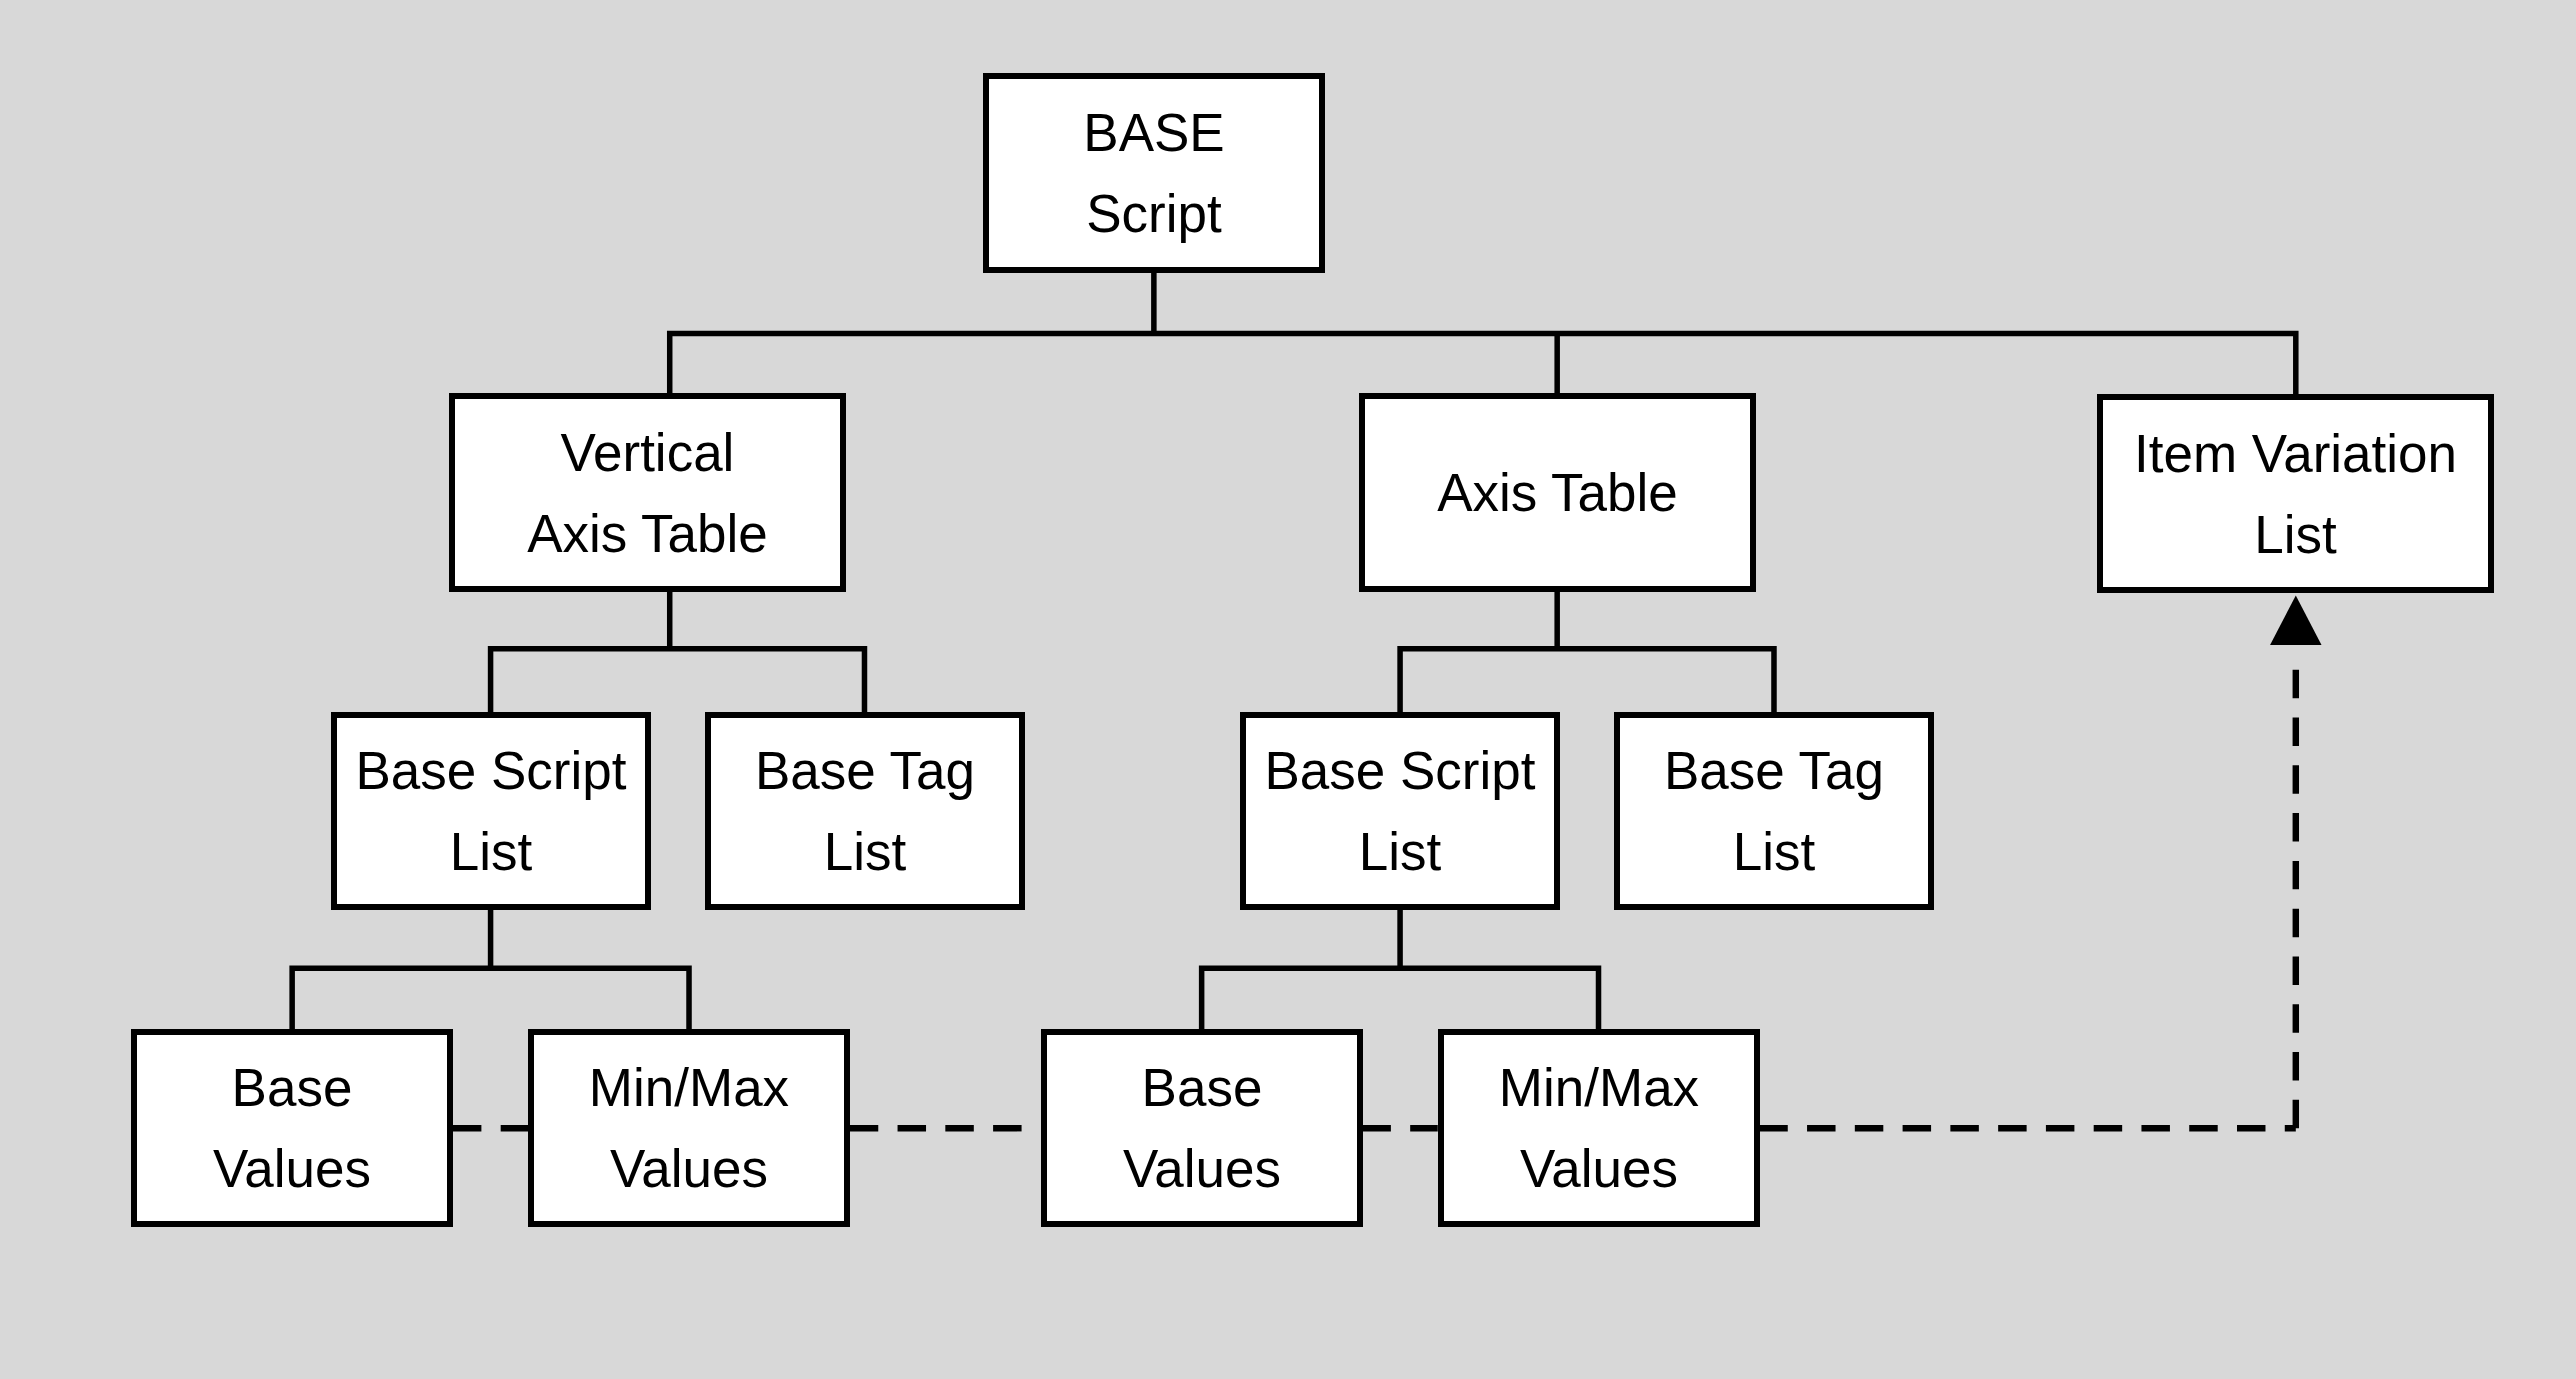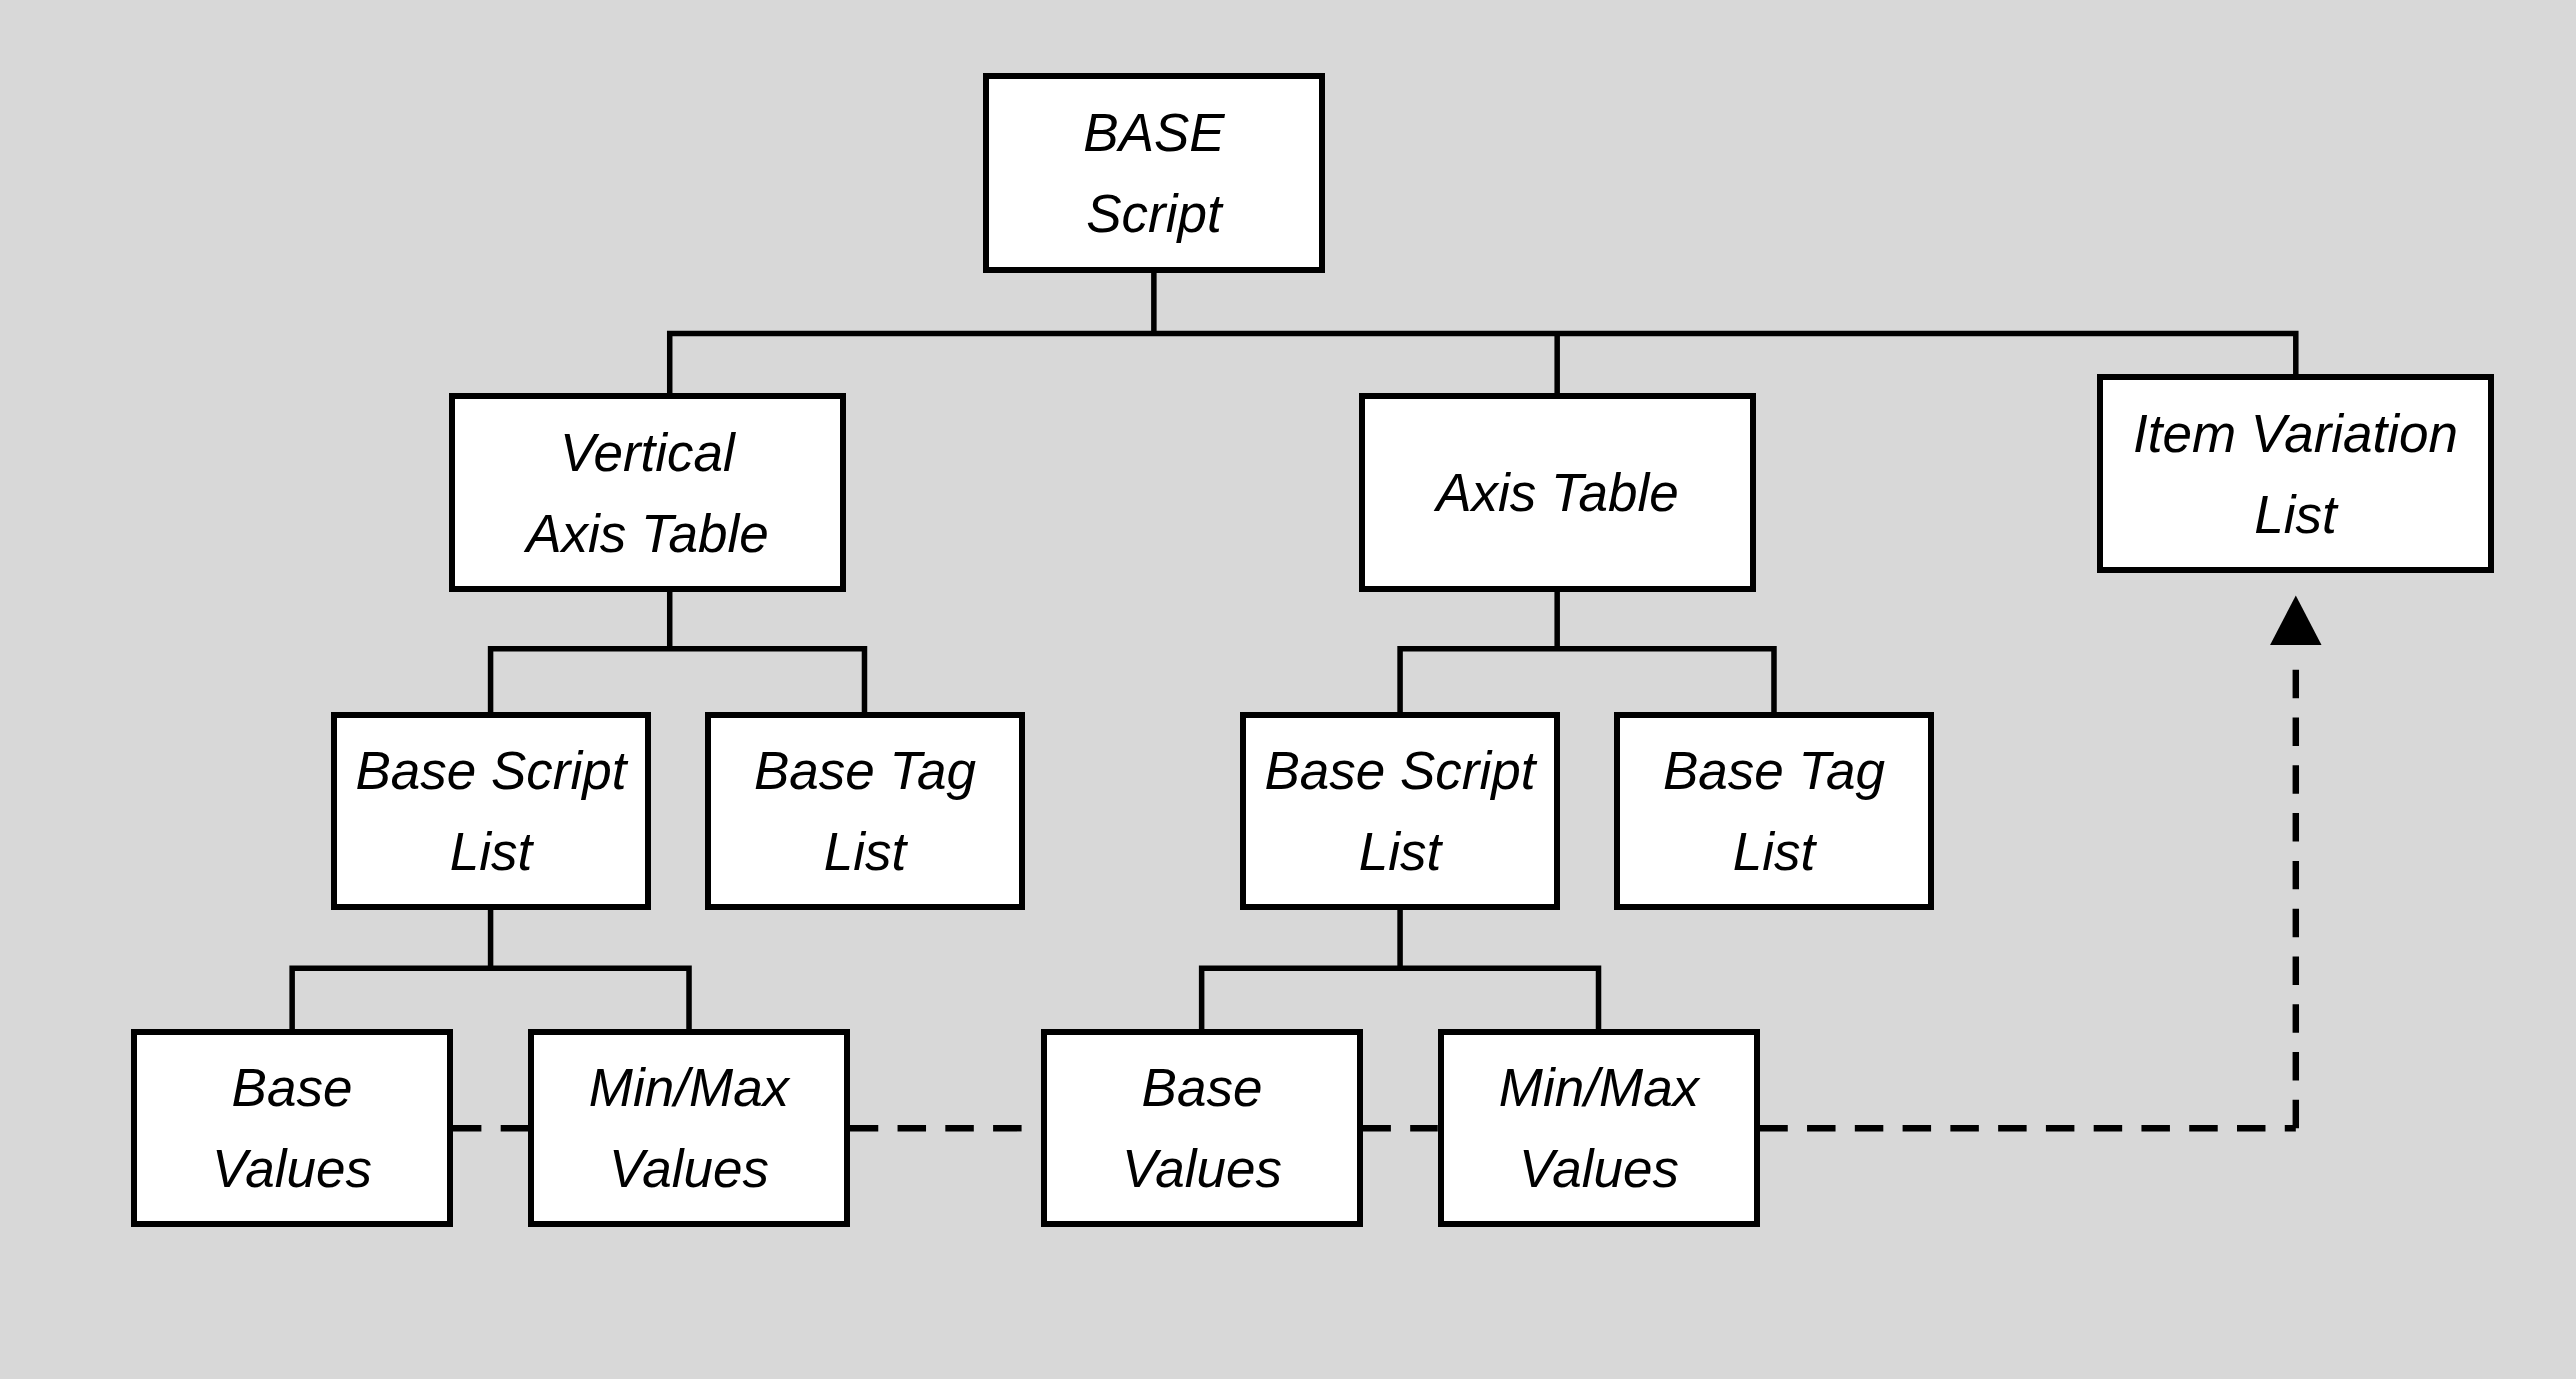--- a/index.html
+++ b/index.html
@@ -12,21 +12,20 @@
   body{
     width:2576px;height:1380px;
     background:var(--page-bg);
     font-family:"Liberation Sans","DejaVu Sans",sans-serif;
     overflow:hidden;
   }
   #screen{
     position:relative;
     width:2576px;height:1028px;
     background:var(--page-bg);
-    font-style:italic;
   }
   svg.connectors{
     position:absolute;left:0;top:0;width:2576px;height:1380px;
   }
   svg.connectors path{
     stroke:var(--line);
     fill:none;
   }
   svg.connectors path.solid{stroke-width:6;stroke-linecap:square;}
   svg.connectors path.dashed{stroke-width:7;stroke-dasharray:31 21;}
@@ -76,21 +75,21 @@
 
   <div class="node" style="left:449px;top:393px;width:397px;height:199px">
     <span>Vertical</span>
     <span>Axis Table</span>
   </div>
 
   <div class="node" style="left:1359px;top:393px;width:397px;height:199px">
     <span>Axis Table</span>
   </div>
 
-  <div class="node" style="left:2097px;top:374px;width:397px;height:199px">
+  <div class="node" style="left:2097px;top:394px;width:397px;height:199px">
     <span>Item Variation</span>
     <span>List</span>
   </div>
 
   <div class="node" style="left:331px;top:712px;width:320px;height:198px">
     <span>Base Script</span>
     <span>List</span>
   </div>
 
   <div class="node" style="left:705px;top:712px;width:320px;height:198px">

